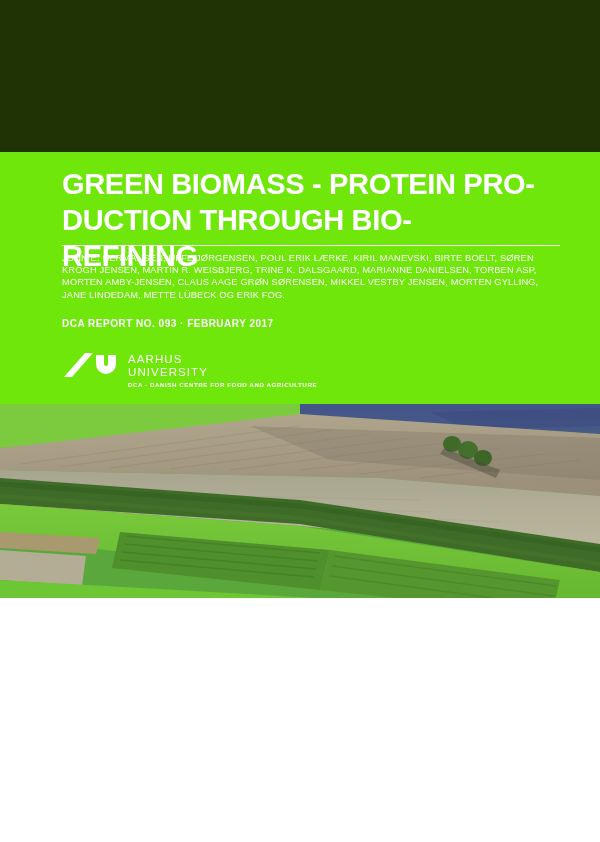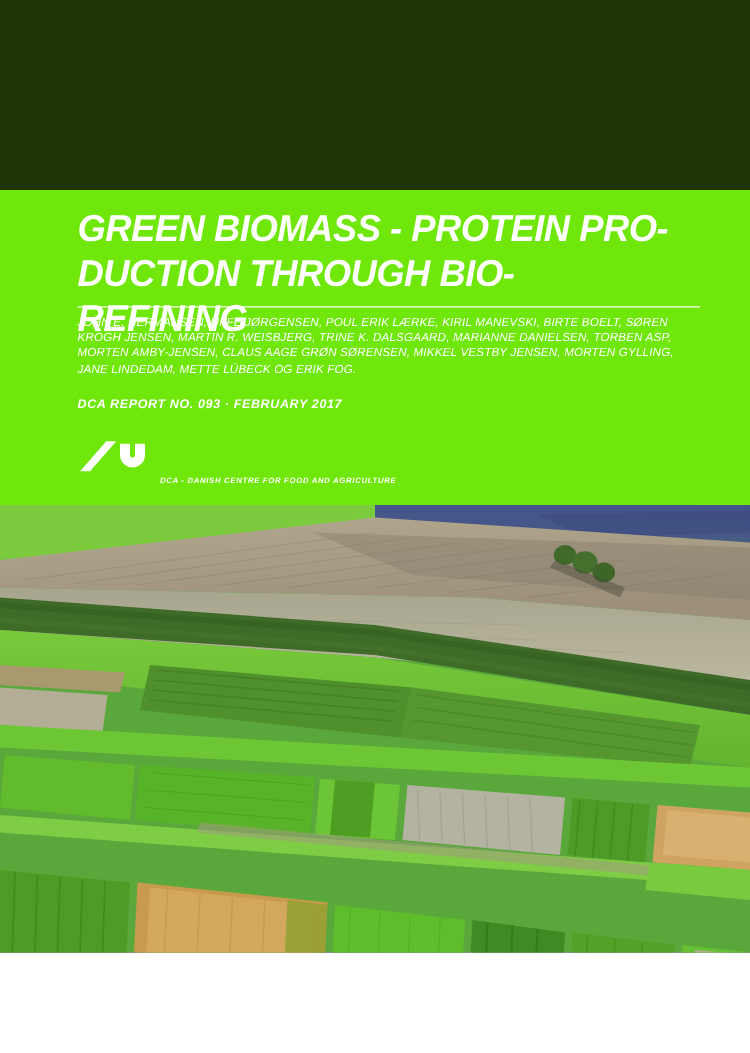--- a/index.html
+++ b/index.html
@@ -1,17 +1,17 @@
 <!DOCTYPE html>
 <html><head>
 <meta charset="utf-8">
 <style>
   html,body{margin:0;padding:0;background:#fff;}
   body{width:600px;height:842px;overflow:hidden;font-family:"Liberation Sans",sans-serif;}
-  .page{position:relative;width:600px;height:762px;overflow:hidden;background:#4c1d95;font-style:italic;}
+  .page{position:relative;width:600px;height:598px;overflow:hidden;background:#4d7c0f;}
 
   
   .topband{position:absolute;left:0;top:0;width:600px;height:152px;background:#1f3305;}
 
   
   .greenband{position:absolute;left:0;top:152px;width:600px;height:252px;background:#6fe70a;}
 
   .title{position:absolute;left:62px;top:166px;width:500px;color:#fff;
          font-family:"Liberation Sans",sans-serif;font-weight:bold;font-size:30px;
          line-height:36px;letter-spacing:-0.4px;text-transform:uppercase;
@@ -58,20 +58,24 @@
 
   <div class="authors">John E. Hermansen, Uffe Jørgensen, Poul Erik Lærke, Kiril Manevski, Birte Boelt, Søren Krogh Jensen, Martin R. Weisbjerg, Trine K. Dalsgaard, Marianne Danielsen, Torben Asp, Morten Amby-Jensen, Claus Aage Grøn Sørensen, Mikkel Vestby Jensen, Morten Gylling, Jane Lindedam, Mette Lübeck og Erik Fog.</div>
 
   <div class="reportno">DCA report no. 093 · February 2017</div>
 
   <div class="logo">
     <svg width="60" height="28" viewBox="0 0 60 28">
       <polygon points="2,25 23,1 31,1 10,25" fill="#ffffff"></polygon>
       <path d="M34,3 L34,12 A10,10 0 0 0 54,12 L54,3 L46,3 L46,12 A2,2 0 0 1 42,12 L42,3 Z" fill="#ffffff"></path>
     </svg>
+    <div class="logo-text">
+      <div class="logo-l1">Aarhus</div>
+      <div class="logo-l2">University</div>
+    </div>
     <div class="logo-sub">DCA - Danish Centre for Food and Agriculture</div>
   </div>
 
   <div class="photo">
     <svg viewBox="0 0 600 438" preserveAspectRatio="none">
       <defs>
         <linearGradient id="soil1" x1="0" y1="0" x2="0.3" y2="1">
           <stop offset="0" stop-color="#b3a88f"></stop>
             <stop offset="1" stop-color="#9c907a"></stop>
         </linearGradient>

